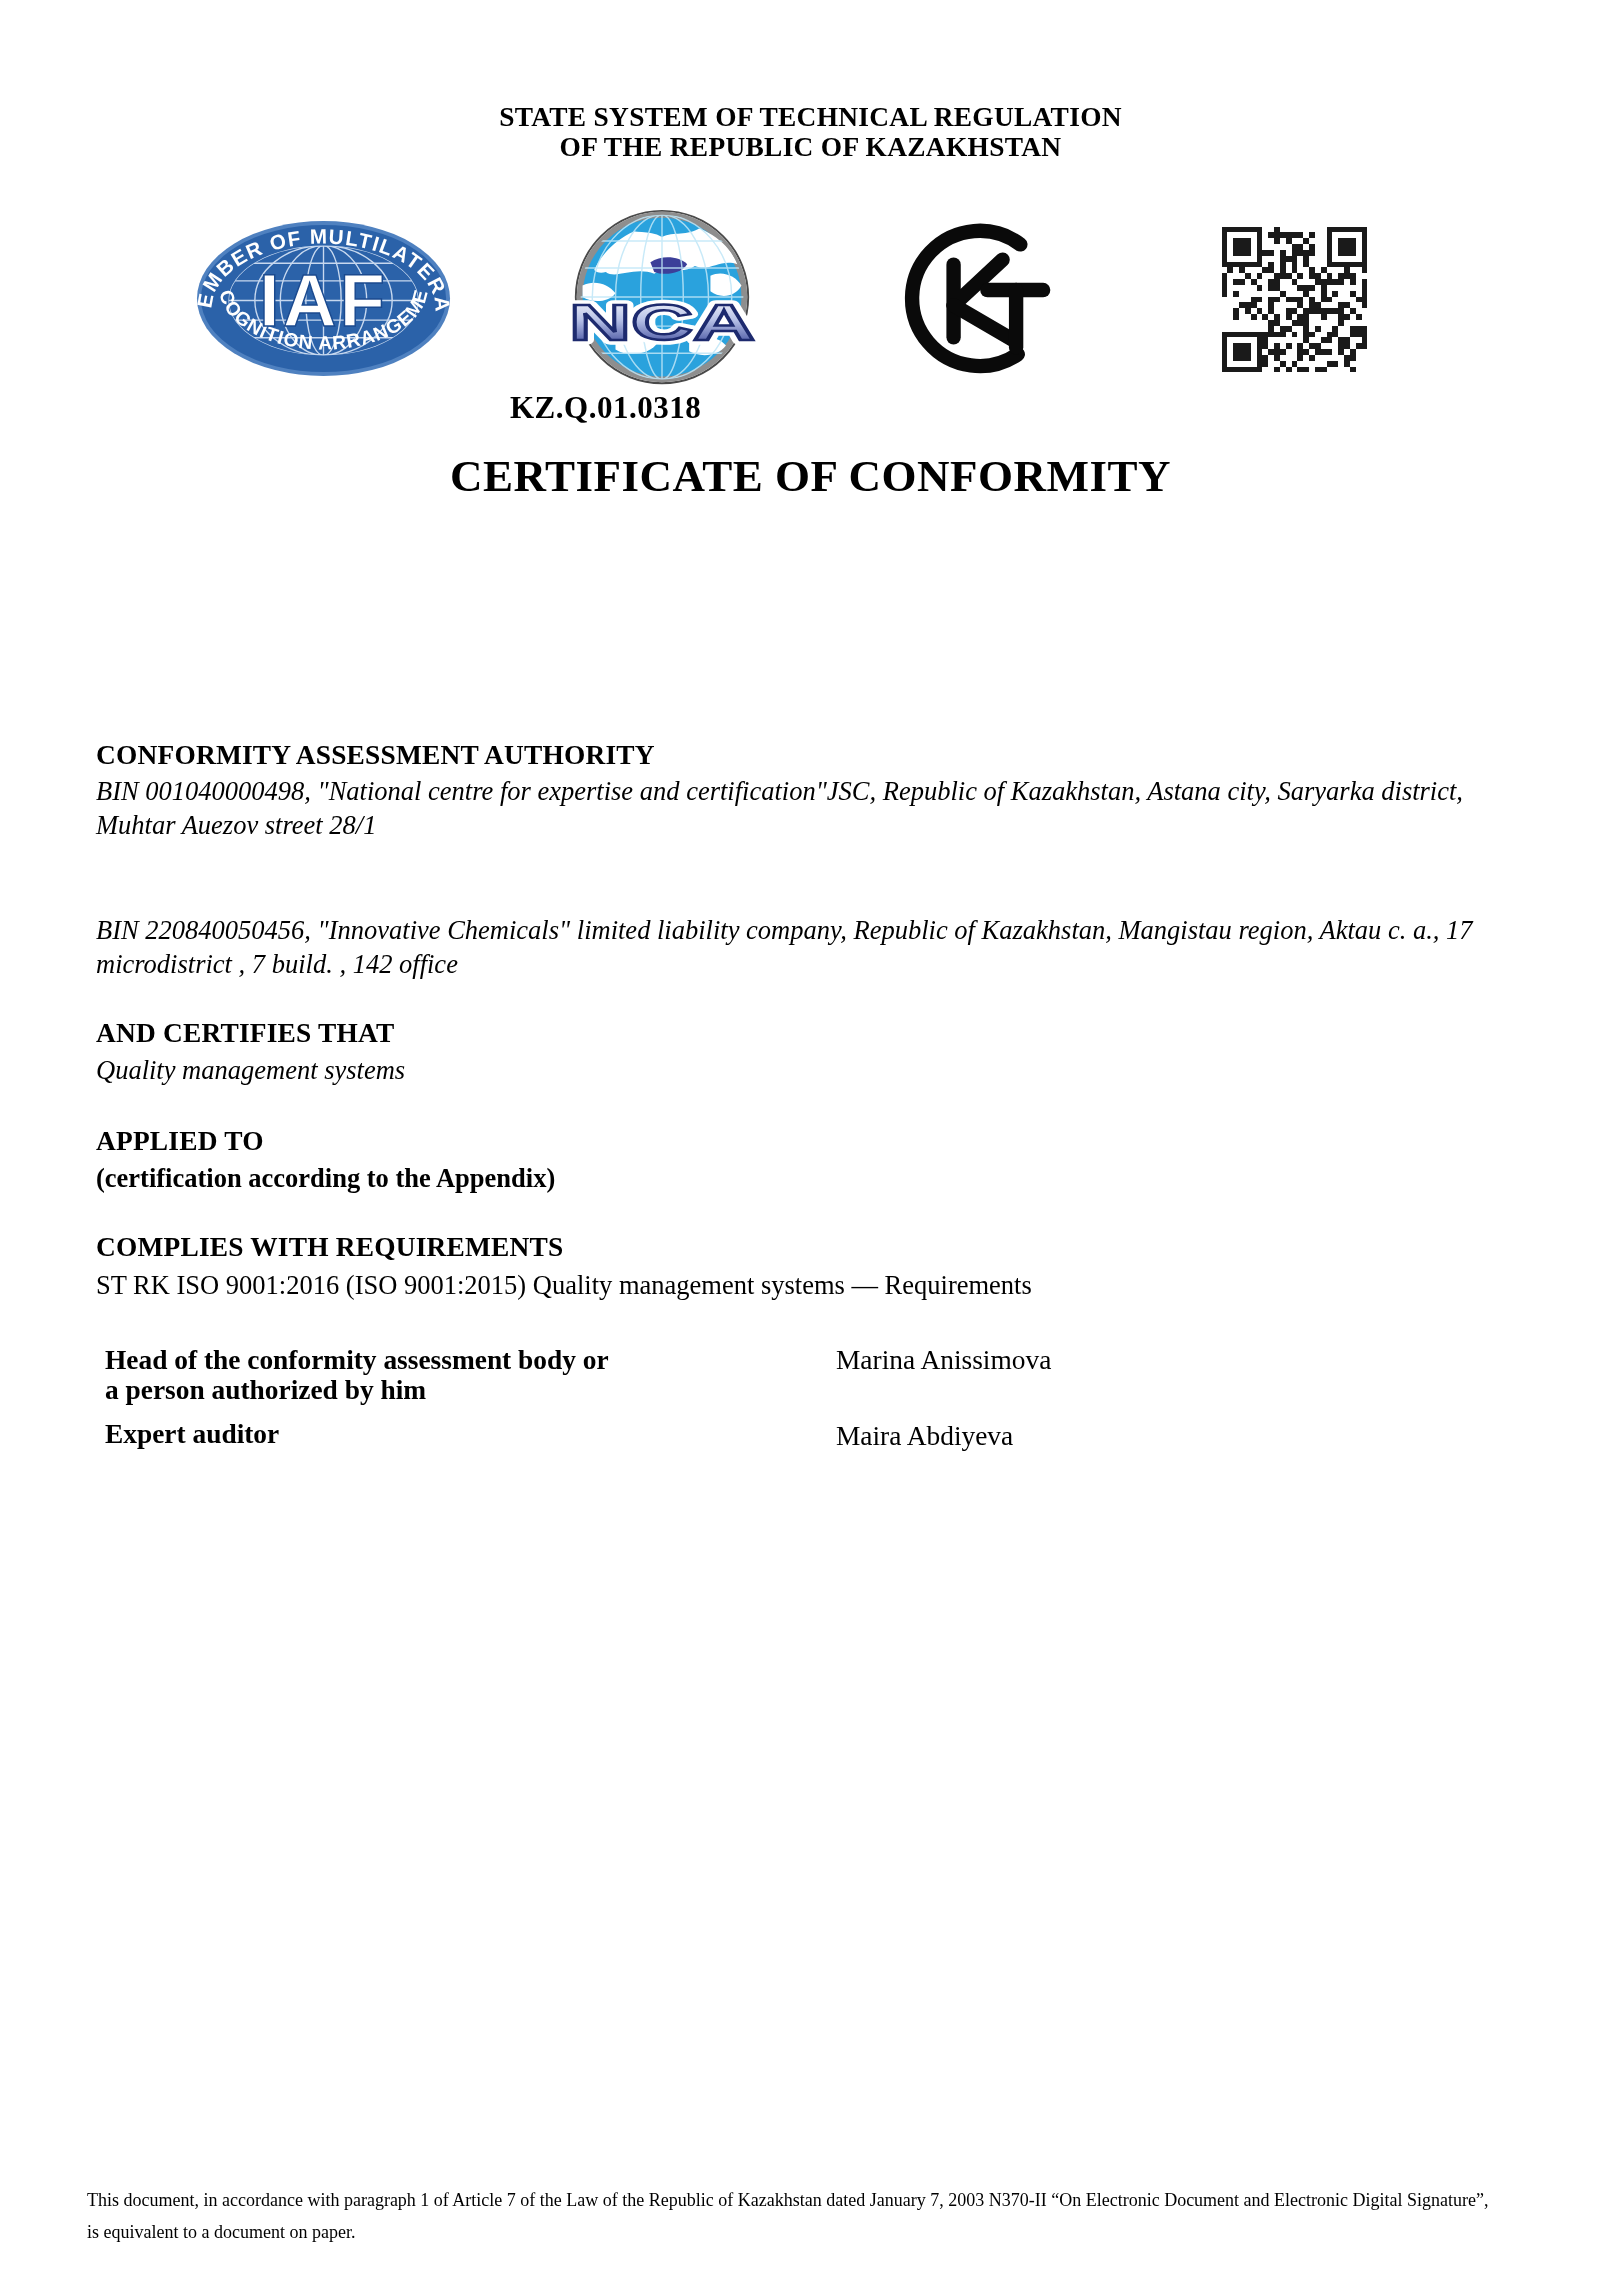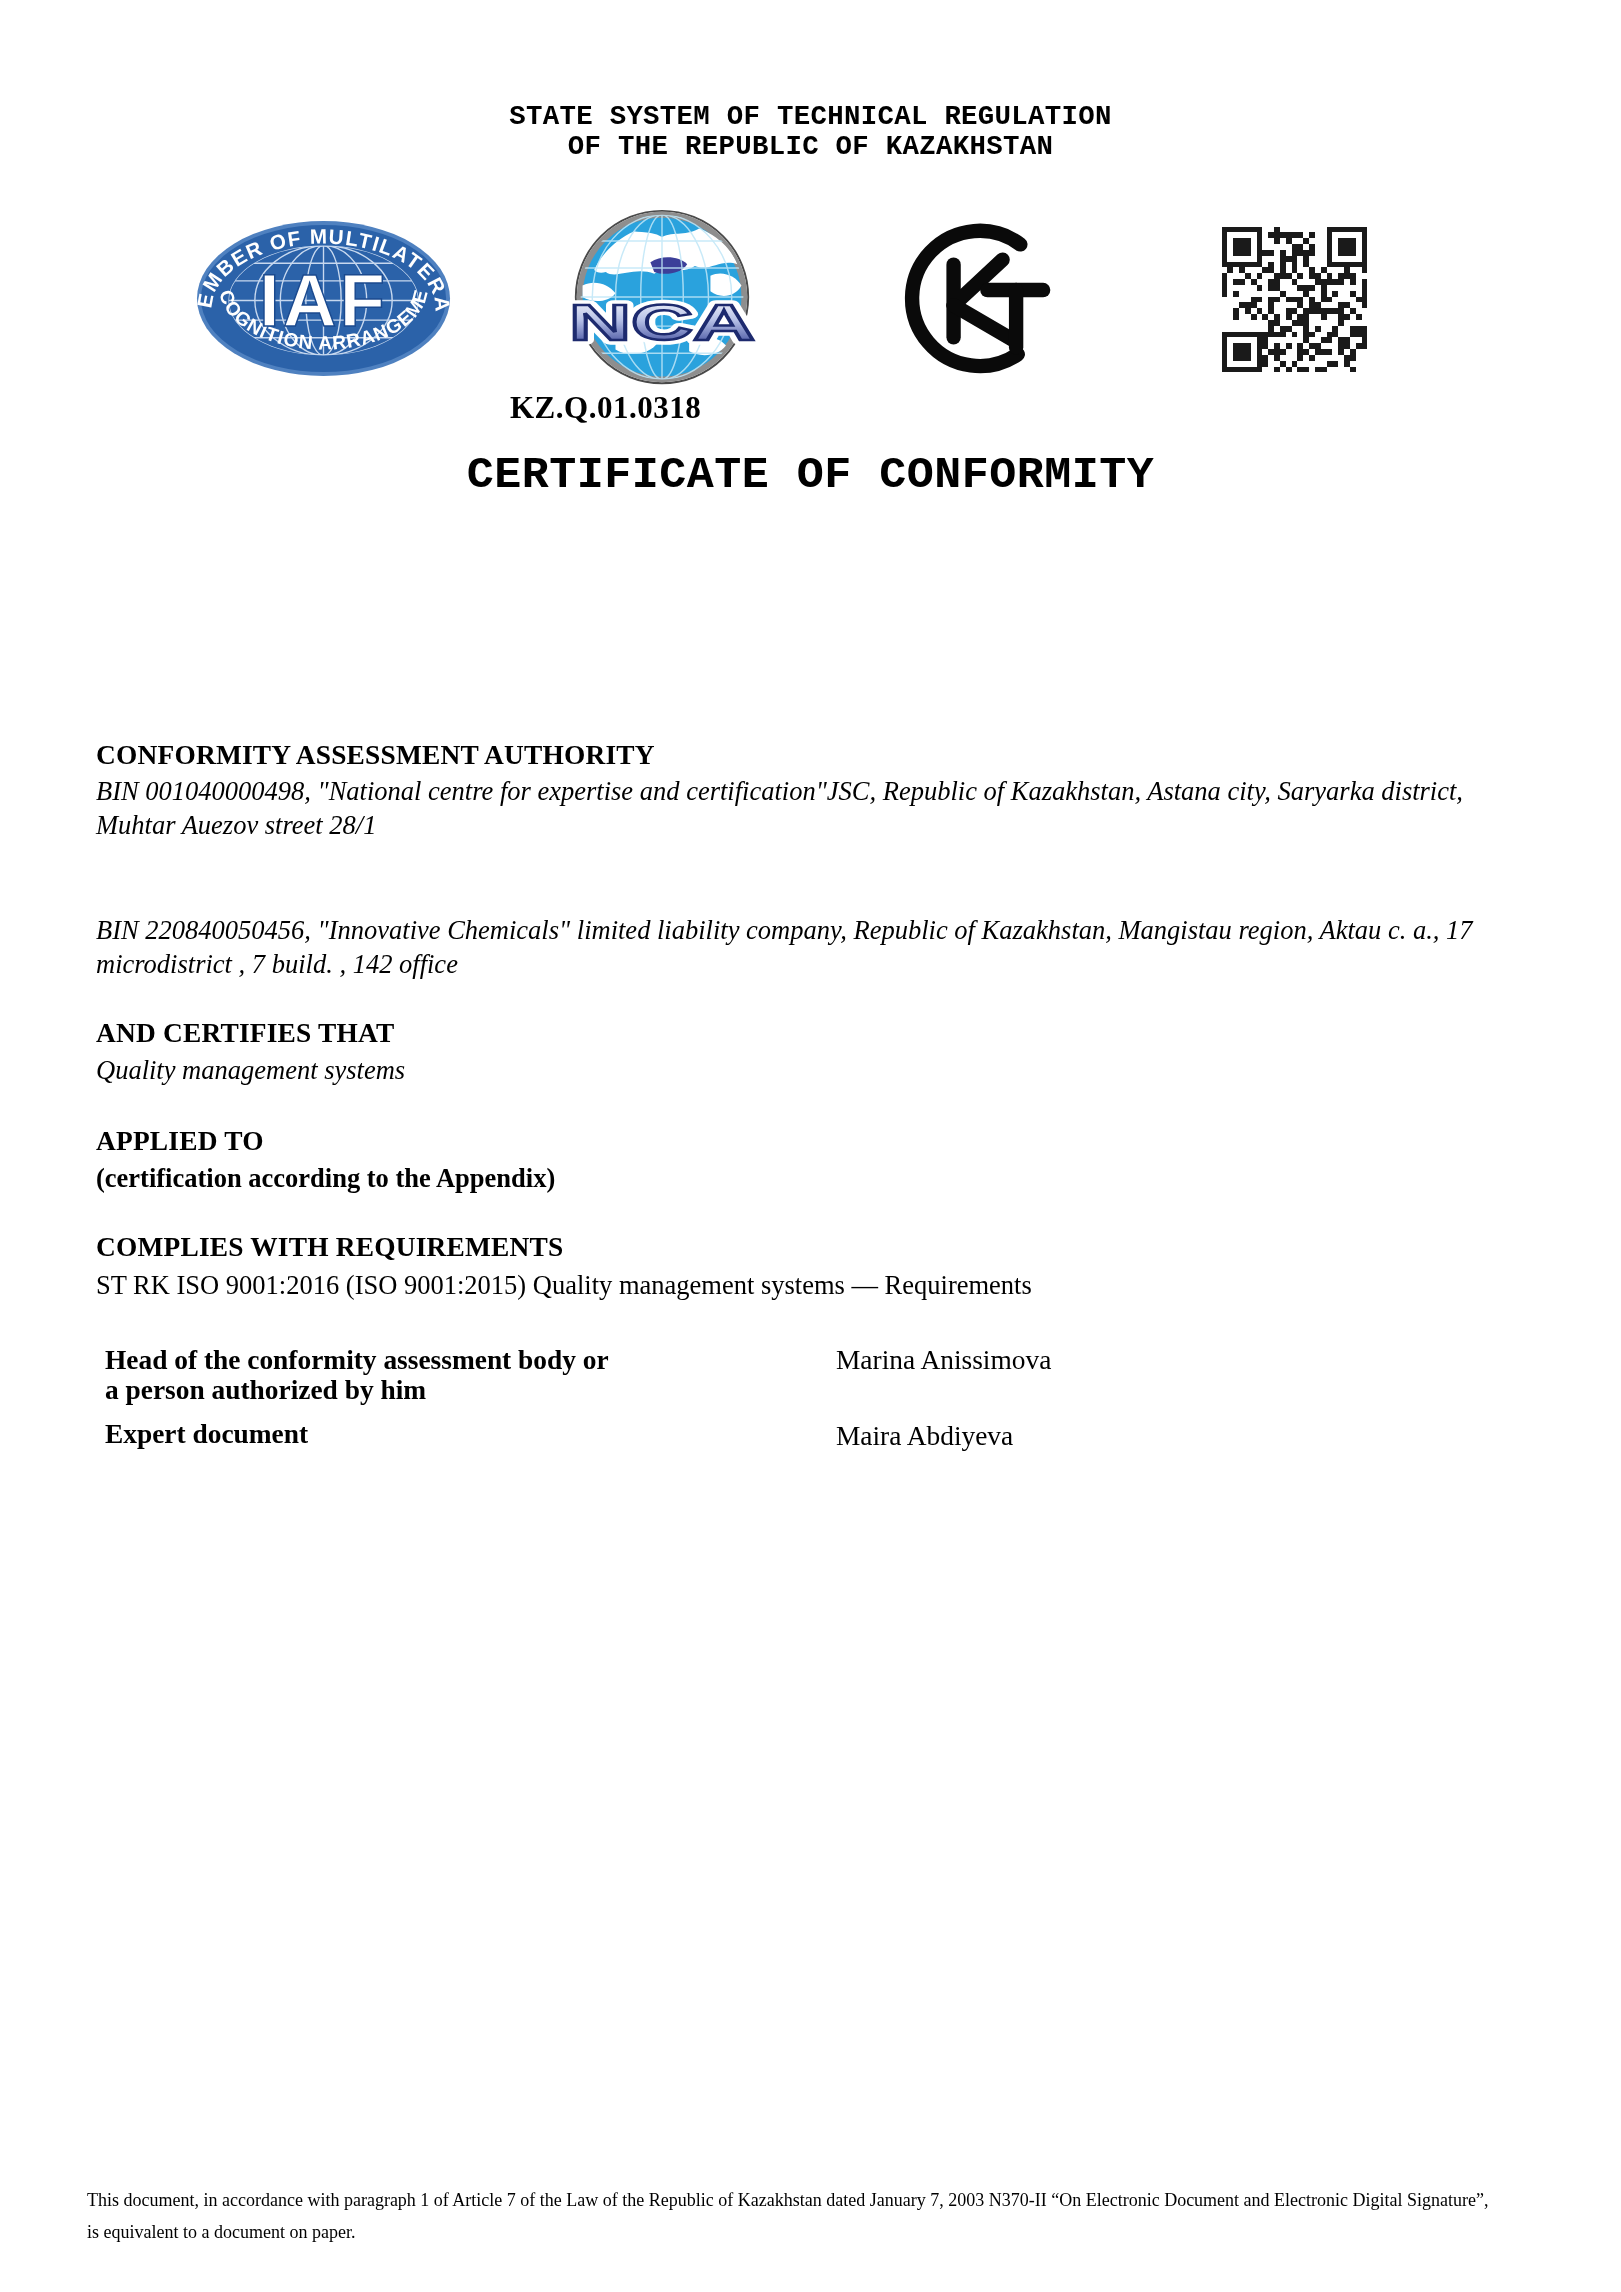--- a/index.html
+++ b/index.html
@@ -6,21 +6,21 @@
   .page{
     position:relative;
     width:1621px;height:2293px;
     margin:0 auto;
     background:#ffffff;
     font-family:"Liberation Serif","DejaVu Serif",serif;
     color:#000;
     overflow:hidden;
   }
   .abs{position:absolute;}
-  .center{left:0;width:1621px;text-align:center;font-family:Liberation Mono, monospace;}
+  .center{left:0;width:1621px;text-align:center;}
   .hdr{top:102px;font-size:27.4px;font-weight:bold;line-height:30px;letter-spacing:0.3px;}
   .nca-code{left:510px;top:390px;width:304px;text-align:left;font-size:31px;font-weight:bold;letter-spacing:0.5px;}
   .title{top:450px;font-size:45px;font-weight:bold;letter-spacing:0.5px;}
   .reg{top:527px;font-size:27.4px;line-height:36px;}
   .sec-h{left:96px;width:1443px;font-size:27.4px;font-weight:bold;letter-spacing:0.2px;}
   .sec-b{left:96px;width:1443px;font-size:26.5px;line-height:34px;}
   .italic{font-style:italic;}
   .bold{font-weight:bold;}
   .sig-label{left:96px;width:706px;font-size:27.4px;font-weight:bold;line-height:30px;margin-left:9px;}
   .sig-name{left:836px;width:588px;font-size:27.4px;}
@@ -350,19 +350,19 @@
 
   <div class="abs sec-h" style="top:1232px">COMPLIES WITH REQUIREMENTS</div>
   <div class="abs sec-b" style="top:1268px">ST RK ISO 9001:2016 (ISO 9001:2015) Quality management systems — Requirements</div>
 
   <div class="abs sig-label" style="top:1345px">
     <div>Head of the conformity assessment body or</div>
     <div>a person authorized by him</div>
   </div>
   <div class="abs sig-name" style="top:1345px">Marina Anissimova</div>
 
-  <div class="abs sig-label" style="top:1419px">Expert document</div>
+  <div class="abs sig-label" style="top:1419px">Expert auditor</div>
   <div class="abs sig-name" style="top:1421px">Maira Abdiyeva</div>
 
   <div class="abs footer">This document, in accordance with paragraph 1 of Article 7 of the Law of the Republic of Kazakhstan dated January 7, 2003 N370-II “On Electronic Document and Electronic Digital Signature”, is equivalent to a document on paper.</div>
 
 </div>
 
 
 </body></html>

